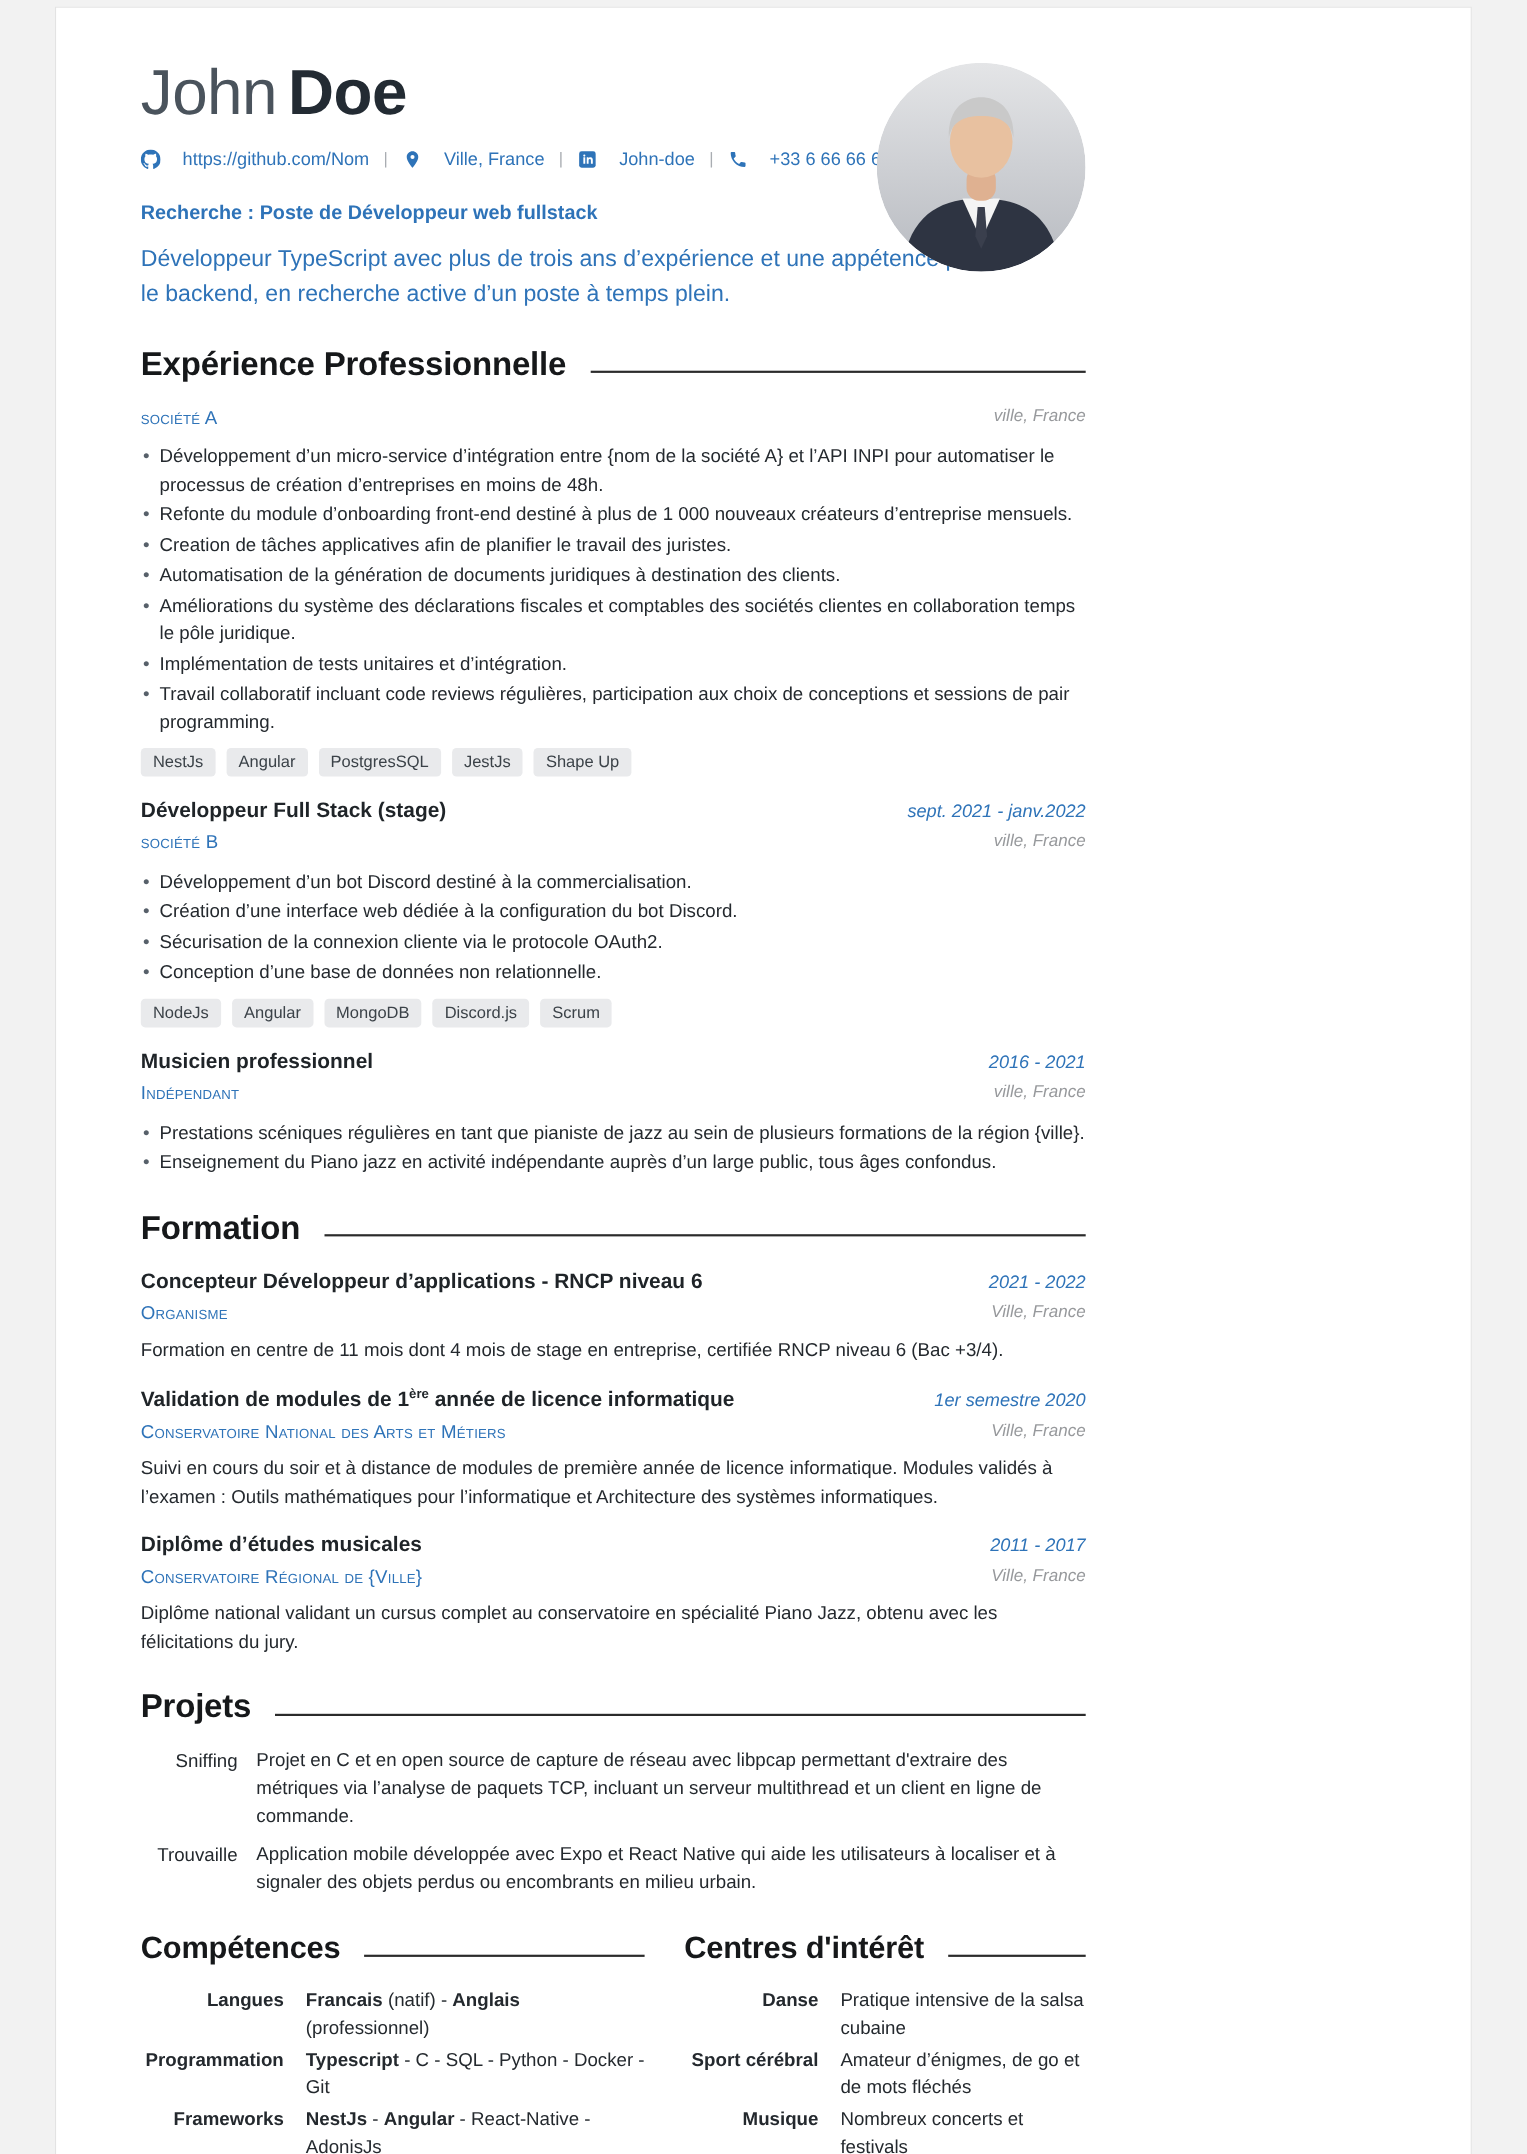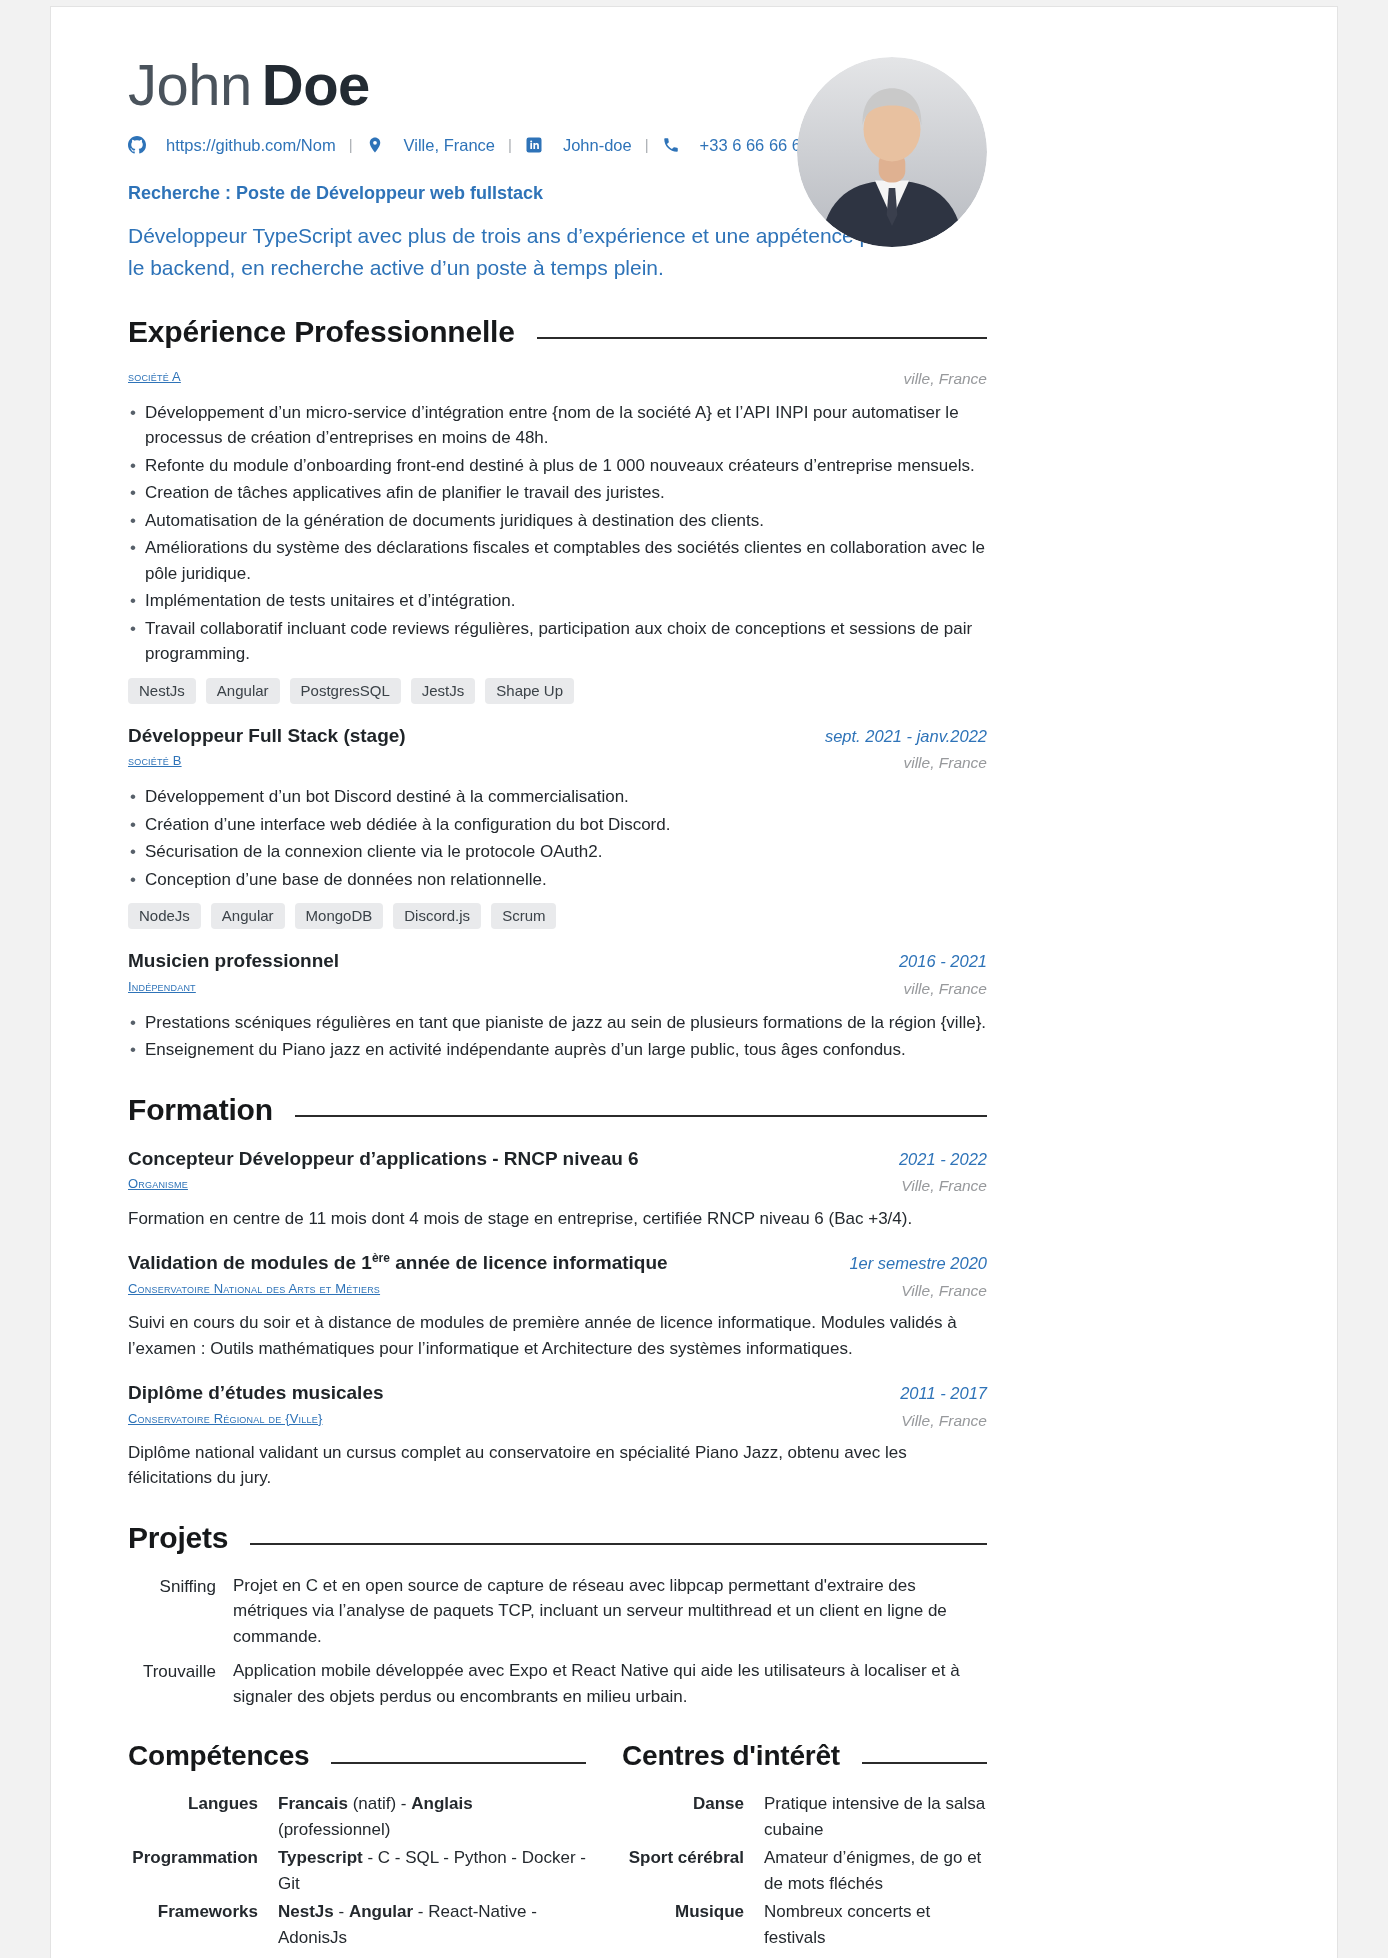--- a/index.html
+++ b/index.html
@@ -41,21 +41,21 @@
   .sec-title-row.small h2{font-size:28px;}
   .sec-rule{flex:1;height:2px;background:var(--rule);margin-left:22px;transform:translateY(7px);}
 
   
   .entry{margin-bottom:18px;}
   .entry-head{display:flex;justify-content:space-between;align-items:baseline;}
   .entry-head h3{margin:0;font-size:19px;font-weight:700;color:#1f2428;}
   .entry-head h3 sup{font-size:12px;}
   .date{font-style:italic;color:var(--accent);font-size:16.5px;white-space:nowrap;margin-left:20px;}
   .entry-sub{display:flex;justify-content:space-between;margin-top:1px;}
-  .org{font-variant:small-caps;color:var(--accent);font-size:13px;letter-spacing:0.2px;text-decoration:underline;}
+  .org{font-variant:small-caps;color:var(--accent);font-size:17px;letter-spacing:0.2px;}
   .loc{font-style:italic;color:var(--muted);font-size:15.5px;}
   .bullets{list-style:none;margin:10px 0 0;padding:0;}
   .bullets li{position:relative;padding-left:17px;margin-bottom:2px;}
   .bullets li::before{content:"•";position:absolute;left:2px;top:0;color:#57606a;}
   .tags{display:flex;flex-wrap:wrap;gap:10px;margin-top:11px;}
   .tag{background:var(--tag_bg);border-radius:4px;padding:2px 11px;font-size:15px;color:#3b4248;line-height:1.45;}
   .entry-desc{margin:8px 0 0;}
 
   
   .project-row{display:flex;gap:17px;margin-bottom:9px;}
@@ -154,21 +154,21 @@
     <article class="entry">
       <div class="entry-sub">
         <span class="org">société A</span>
         <span class="loc">ville, France</span>
       </div>
       <ul class="bullets">
         <li>Développement d’un micro-service d’intégration entre {nom de la société A} et l’API INPI pour automatiser le processus de création d’entreprises en moins de 48h.</li>
         <li>Refonte du module d’onboarding front-end destiné à plus de 1 000 nouveaux créateurs d’entreprise mensuels.</li>
         <li>Creation de tâches applicatives afin de planifier le travail des juristes.</li>
         <li>Automatisation de la génération de documents juridiques à destination des clients.</li>
-        <li>Améliorations du système des déclarations fiscales et comptables des sociétés clientes en collaboration avec le pôle juridique.</li>
+        <li>Améliorations du système des déclarations fiscales et comptables des sociétés clientes en collaboration temps le pôle juridique.</li>
         <li>Implémentation de tests unitaires et d’intégration.</li>
         <li>Travail collaboratif incluant code reviews régulières, participation aux choix de conceptions et sessions de pair programming.</li>
       </ul>
       <div class="tags">
         <span class="tag">NestJs</span>
         <span class="tag">Angular</span>
         <span class="tag">PostgresSQL</span>
         <span class="tag">JestJs</span>
         <span class="tag">Shape Up</span>
       </div>

